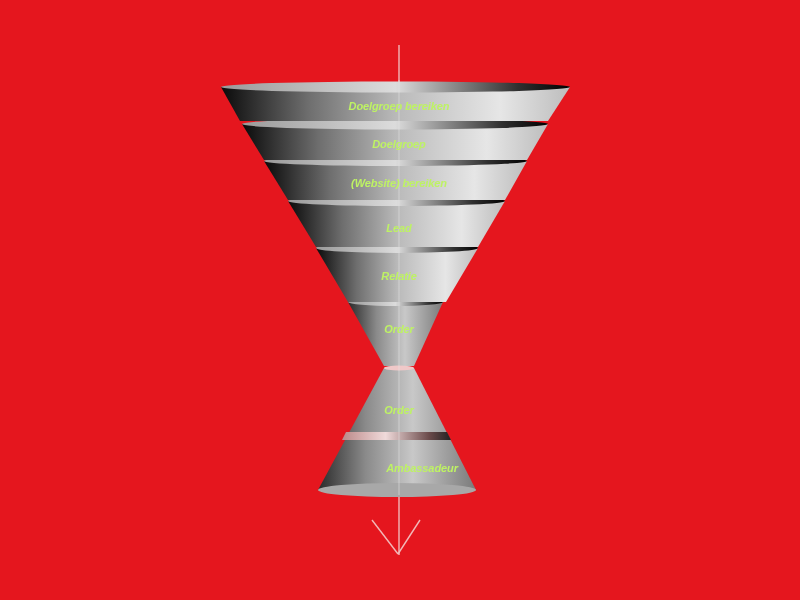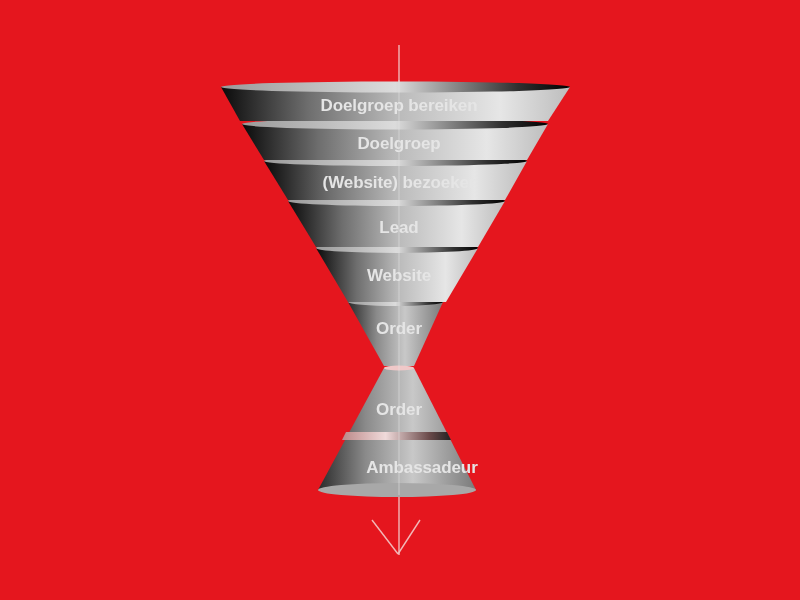--- a/index.html
+++ b/index.html
@@ -1,18 +1,18 @@
 <!DOCTYPE html>
 <html><head>
 <meta charset="utf-8">
 <style>
   html, body { margin: 0; padding: 0; }
   body { width: 800px; height: 600px; background: #E5161E; overflow: hidden; position: relative; font-family: "Liberation Sans", sans-serif; }
   svg { position: absolute; left: 0; top: 0; }
-  .lbl { position: absolute; transform: translate(-50%, -50%); font-weight: bold; font-size: 17px; color: #e5e5e5; white-space: nowrap; letter-spacing: -0.1px; }
+  .lbl { position: absolute; transform: translate(-50%, -50%); font-weight: bold; font-size: 11px; color: #bef264; white-space: nowrap; letter-spacing: -0.1px; font-style: italic; }
 </style>
 </head>
 <body>
 
 <svg width="800" height="600" viewBox="0 0 800 600">
   <defs>
     <linearGradient id="metal" x1="0" x2="1" y1="0" y2="0">
       <stop offset="0" stop-color="#0a0a0a"></stop>
       <stop offset="0.25" stop-color="#6e6e6e"></stop>
       <stop offset="0.5" stop-color="#b9b9b9"></stop>
@@ -72,18 +72,18 @@
   <line x1="399" y1="80" x2="399" y2="495" stroke="#e8e8e8" stroke-opacity="0.55" stroke-width="1"></line>
 
   <g>
     <line x1="372" y1="520" x2="398" y2="554" stroke="#f2b8b8" stroke-width="1.4"></line>
     <line x1="420" y1="520" x2="398" y2="554" stroke="#f2b8b8" stroke-width="1.4"></line>
   </g>
 </svg>
 
 <div class="lbl" style="left:399px;top:106px">Doelgroep bereiken</div>
 <div class="lbl" style="left:399px;top:144px">Doelgroep</div>
-<div class="lbl" style="left:399px;top:183px">(Website) bezoeker</div>
+<div class="lbl" style="left:399px;top:183px">(Website) bereiken</div>
 <div class="lbl" style="left:399px;top:228px">Lead</div>
-<div class="lbl" style="left:399px;top:276px">Website</div>
+<div class="lbl" style="left:399px;top:276px">Relatie</div>
 <div class="lbl" style="left:399px;top:329px">Order</div>
 <div class="lbl" style="left:399px;top:410px">Order</div>
 <div class="lbl" style="left:422px;top:468px">Ambassadeur</div>
 
 </body></html>

